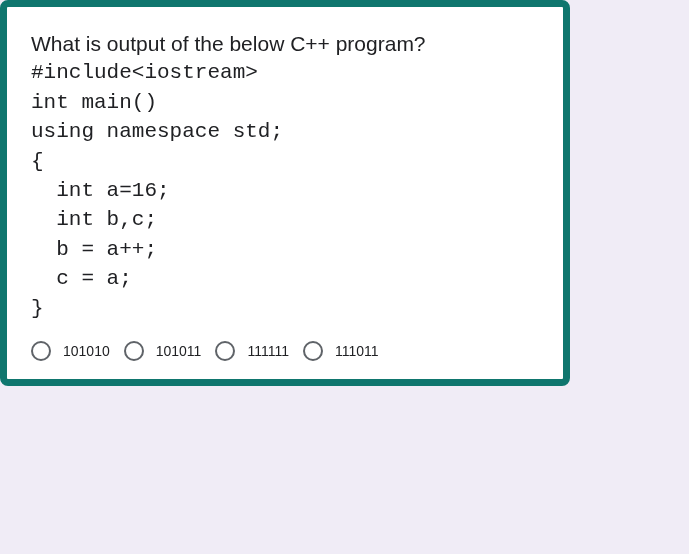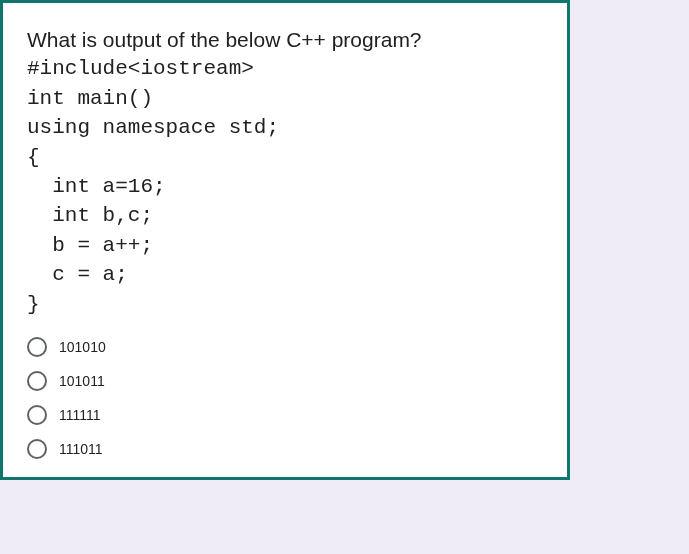--- a/index.html
+++ b/index.html
@@ -9,40 +9,40 @@
     }
     body {
       font-family: Arial, Helvetica, sans-serif;
       background: #f0ecf6;
       width: 689px;
       height: 554px;
       overflow: hidden;
     }
     .container {
       background: #ffffff;
-      border: 3px solid #0f766e;
-      border-radius: 0;
+      border: 7px solid #0f766e;
+      border-radius: 8px;
       width: 570px;
       padding: 22px 24px 18px 24px;
       margin: 0;
     }
     .question {
       font-size: 21px;
       color: #202124;
       line-height: 1.4;
       font-weight: 400;
       margin-bottom: 18px;
     }
     .code-line {
       white-space: pre;
       font-family: Liberation Mono, monospace;
     }
     .options {
       display: flex;
-      flex-direction: column;
+      flex-direction: row;
       gap: 14px;
     }
     .option {
       display: flex;
       align-items: center;
       gap: 12px;
       cursor: pointer;
     }
     .radio-circle {
       width: 20px;

